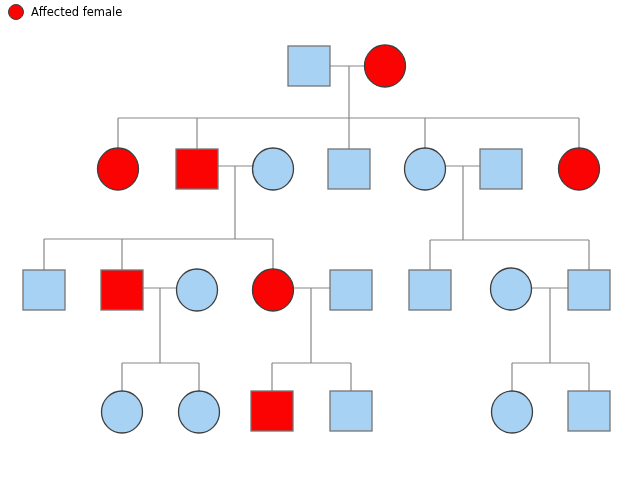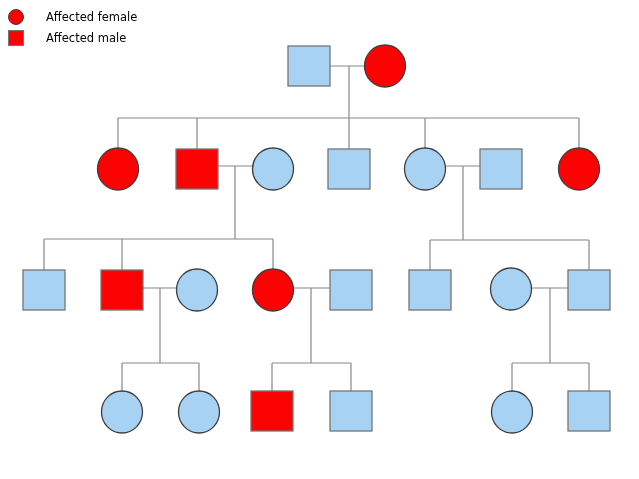--- a/index.html
+++ b/index.html
@@ -10,45 +10,41 @@
     font-family:"DejaVu Sans","Liberation Sans",sans-serif;
     overflow:hidden;
   }
   svg.chart{position:absolute;left:0;top:0;}
   .legend{
     position:absolute;left:8px;top:4px;
     display:flex;flex-direction:column;
     z-index:2;
   }
   .legend-row{
-    height:21px;display:flex;align-items:flex-end;gap:22px;
+    height:21px;display:flex;align-items:flex-start;gap:7px;
   }
   .swatch{
     width:16px;height:16px;display:inline-block;box-sizing:border-box;flex:0 0 auto;
   }
   .swatch.circle{border-radius:50%;border:1px solid var(--circle-stroke);}
   .swatch.square{border:1px solid var(--square-stroke);}
   .swatch.affected{background:var(--affected);}
   .swatch.normal{background:var(--normal);}
   .legend-label{
     font-size:11.5px;color:#000;line-height:16px;white-space:nowrap;
   }
 </style>
 </head>
 <body>
 
 <div class="stage">
   <div class="legend" id="legend">
       <div class="legend-row">
         <span class="swatch circle affected"></span>
         <span class="legend-label">Affected female</span>
-      </div>
-      <div class="legend-row">
-        <span class="swatch square affected"></span>
-        <span class="legend-label">Affected male</span>
       </div>
     </div>
   <svg class="chart" id="chart" width="639" height="479" viewBox="0 0 639 479">
       <line x1="309" y1="66" x2="385" y2="66" stroke="#878787" stroke-width="1.2"></line>
       <line x1="349" y1="66" x2="349" y2="118" stroke="#878787" stroke-width="1.2"></line>
       <line x1="118" y1="118" x2="579" y2="118" stroke="#878787" stroke-width="1.2"></line>
       <line x1="118" y1="118" x2="118" y2="169" stroke="#878787" stroke-width="1.2"></line>
       <line x1="197" y1="118" x2="197" y2="169" stroke="#878787" stroke-width="1.2"></line>
       <line x1="349" y1="118" x2="349" y2="169" stroke="#878787" stroke-width="1.2"></line>
       <line x1="425" y1="118" x2="425" y2="169" stroke="#878787" stroke-width="1.2"></line>

